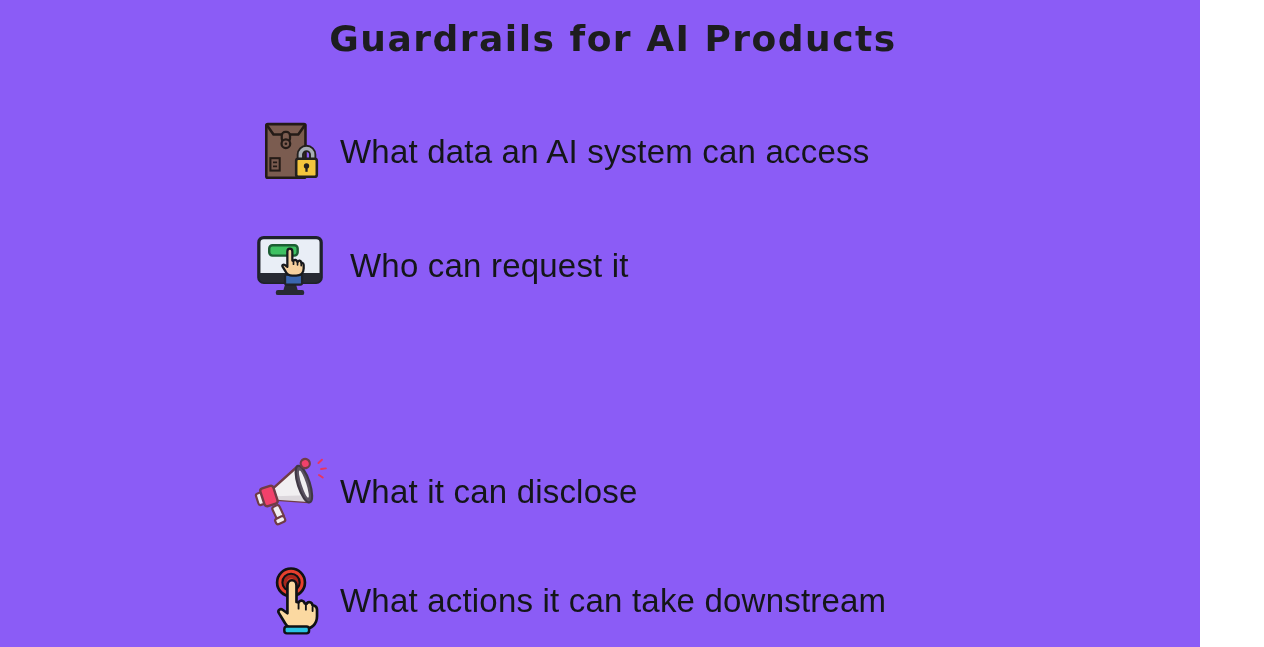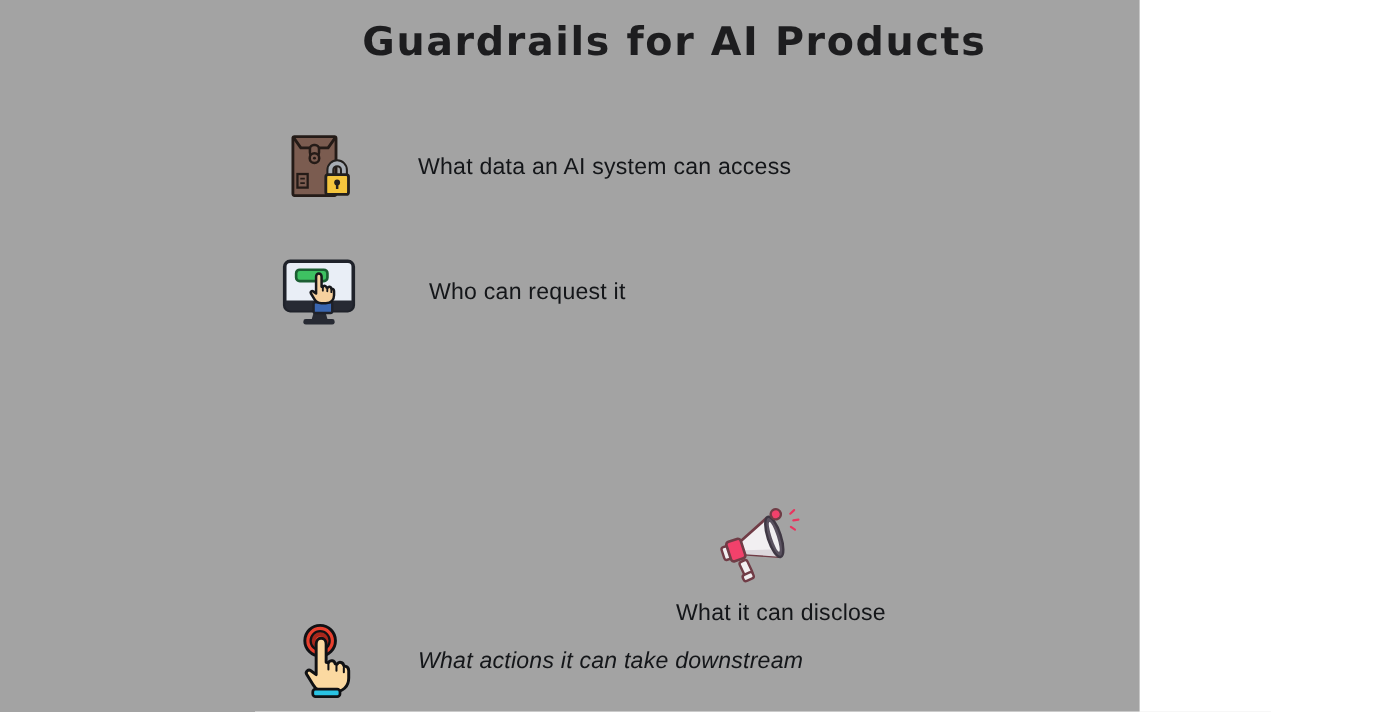--- a/index.html
+++ b/index.html
@@ -1,45 +1,44 @@
 <!DOCTYPE html>
 <html><head>
 <meta charset="utf-8">
 <style>
   * { margin:0; padding:0; box-sizing:border-box; }
   html,body { background:#ffffff; }
   body { font-family:"Liberation Sans", sans-serif; }
   .canvas {
-    position:relative; width:1036px; height:647px; background:#a3a3a3; overflow:hidden;
+    position:relative; width:1200px; height:647px; background:#8b5cf6; overflow:hidden;
   }
   .title {
     position:absolute; top:18px; left:0; width:1226px;
     text-align:center;
     font-family:"DejaVu Sans", sans-serif;
     font-weight:bold;
     font-size:36px;
     letter-spacing:1.5px;
     color:#1d1d1f;
   }
   .row {
     position:absolute; left:240px; height:92px; width:900px;
     display:flex; align-items:center;
   }
   .row-1 { top:106px; }
   .row-2 { top:220px;gap:10px; }
   .row-3 { top:334px; }
-  .row-4 { top:446px;flex-direction:column; }
-  .row-5 { top:555px;font-style:italic; }
+  .row-4 { top:446px; }
+  .row-5 { top:555px; }
   .icon-box {
     width:100px; height:92px; flex:0 0 100px;
     display:flex; align-items:center; justify-content:center;
   }
   .row-label {
-    margin-left:40px;
-    font-size:21px;
+    font-size:33px;
     color:#141619;
     letter-spacing:0.2px;
     white-space:nowrap;
   }
 </style>
 </head>
 <body>
 
 <div class="canvas">
 

